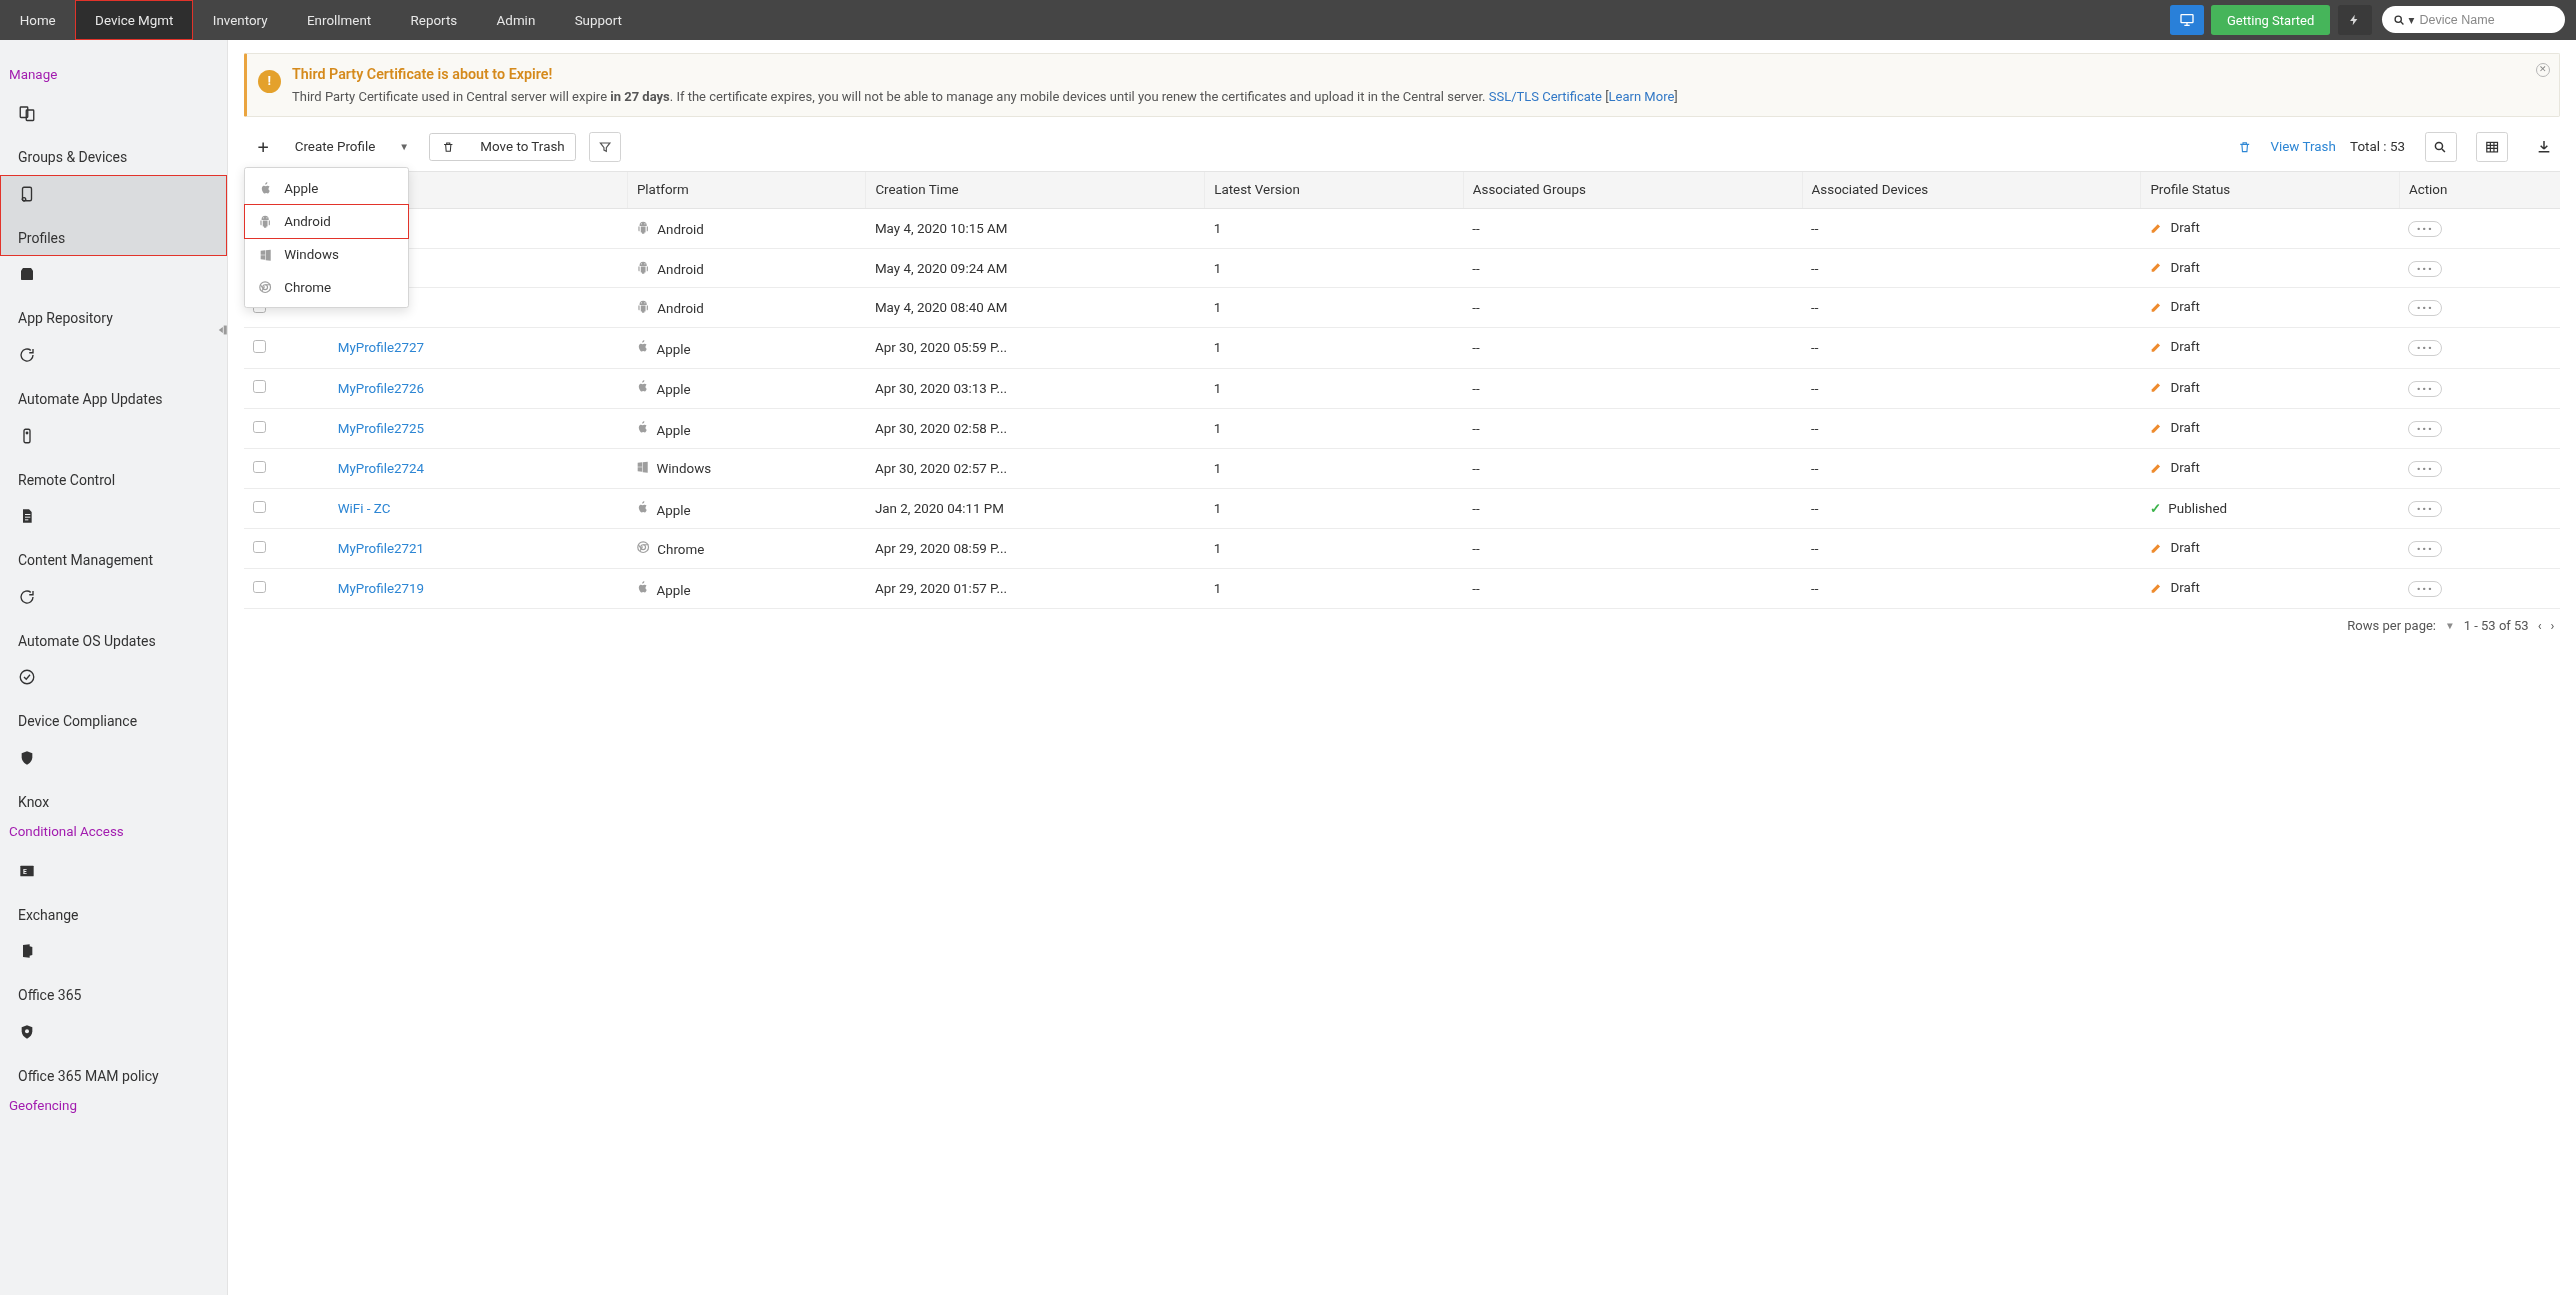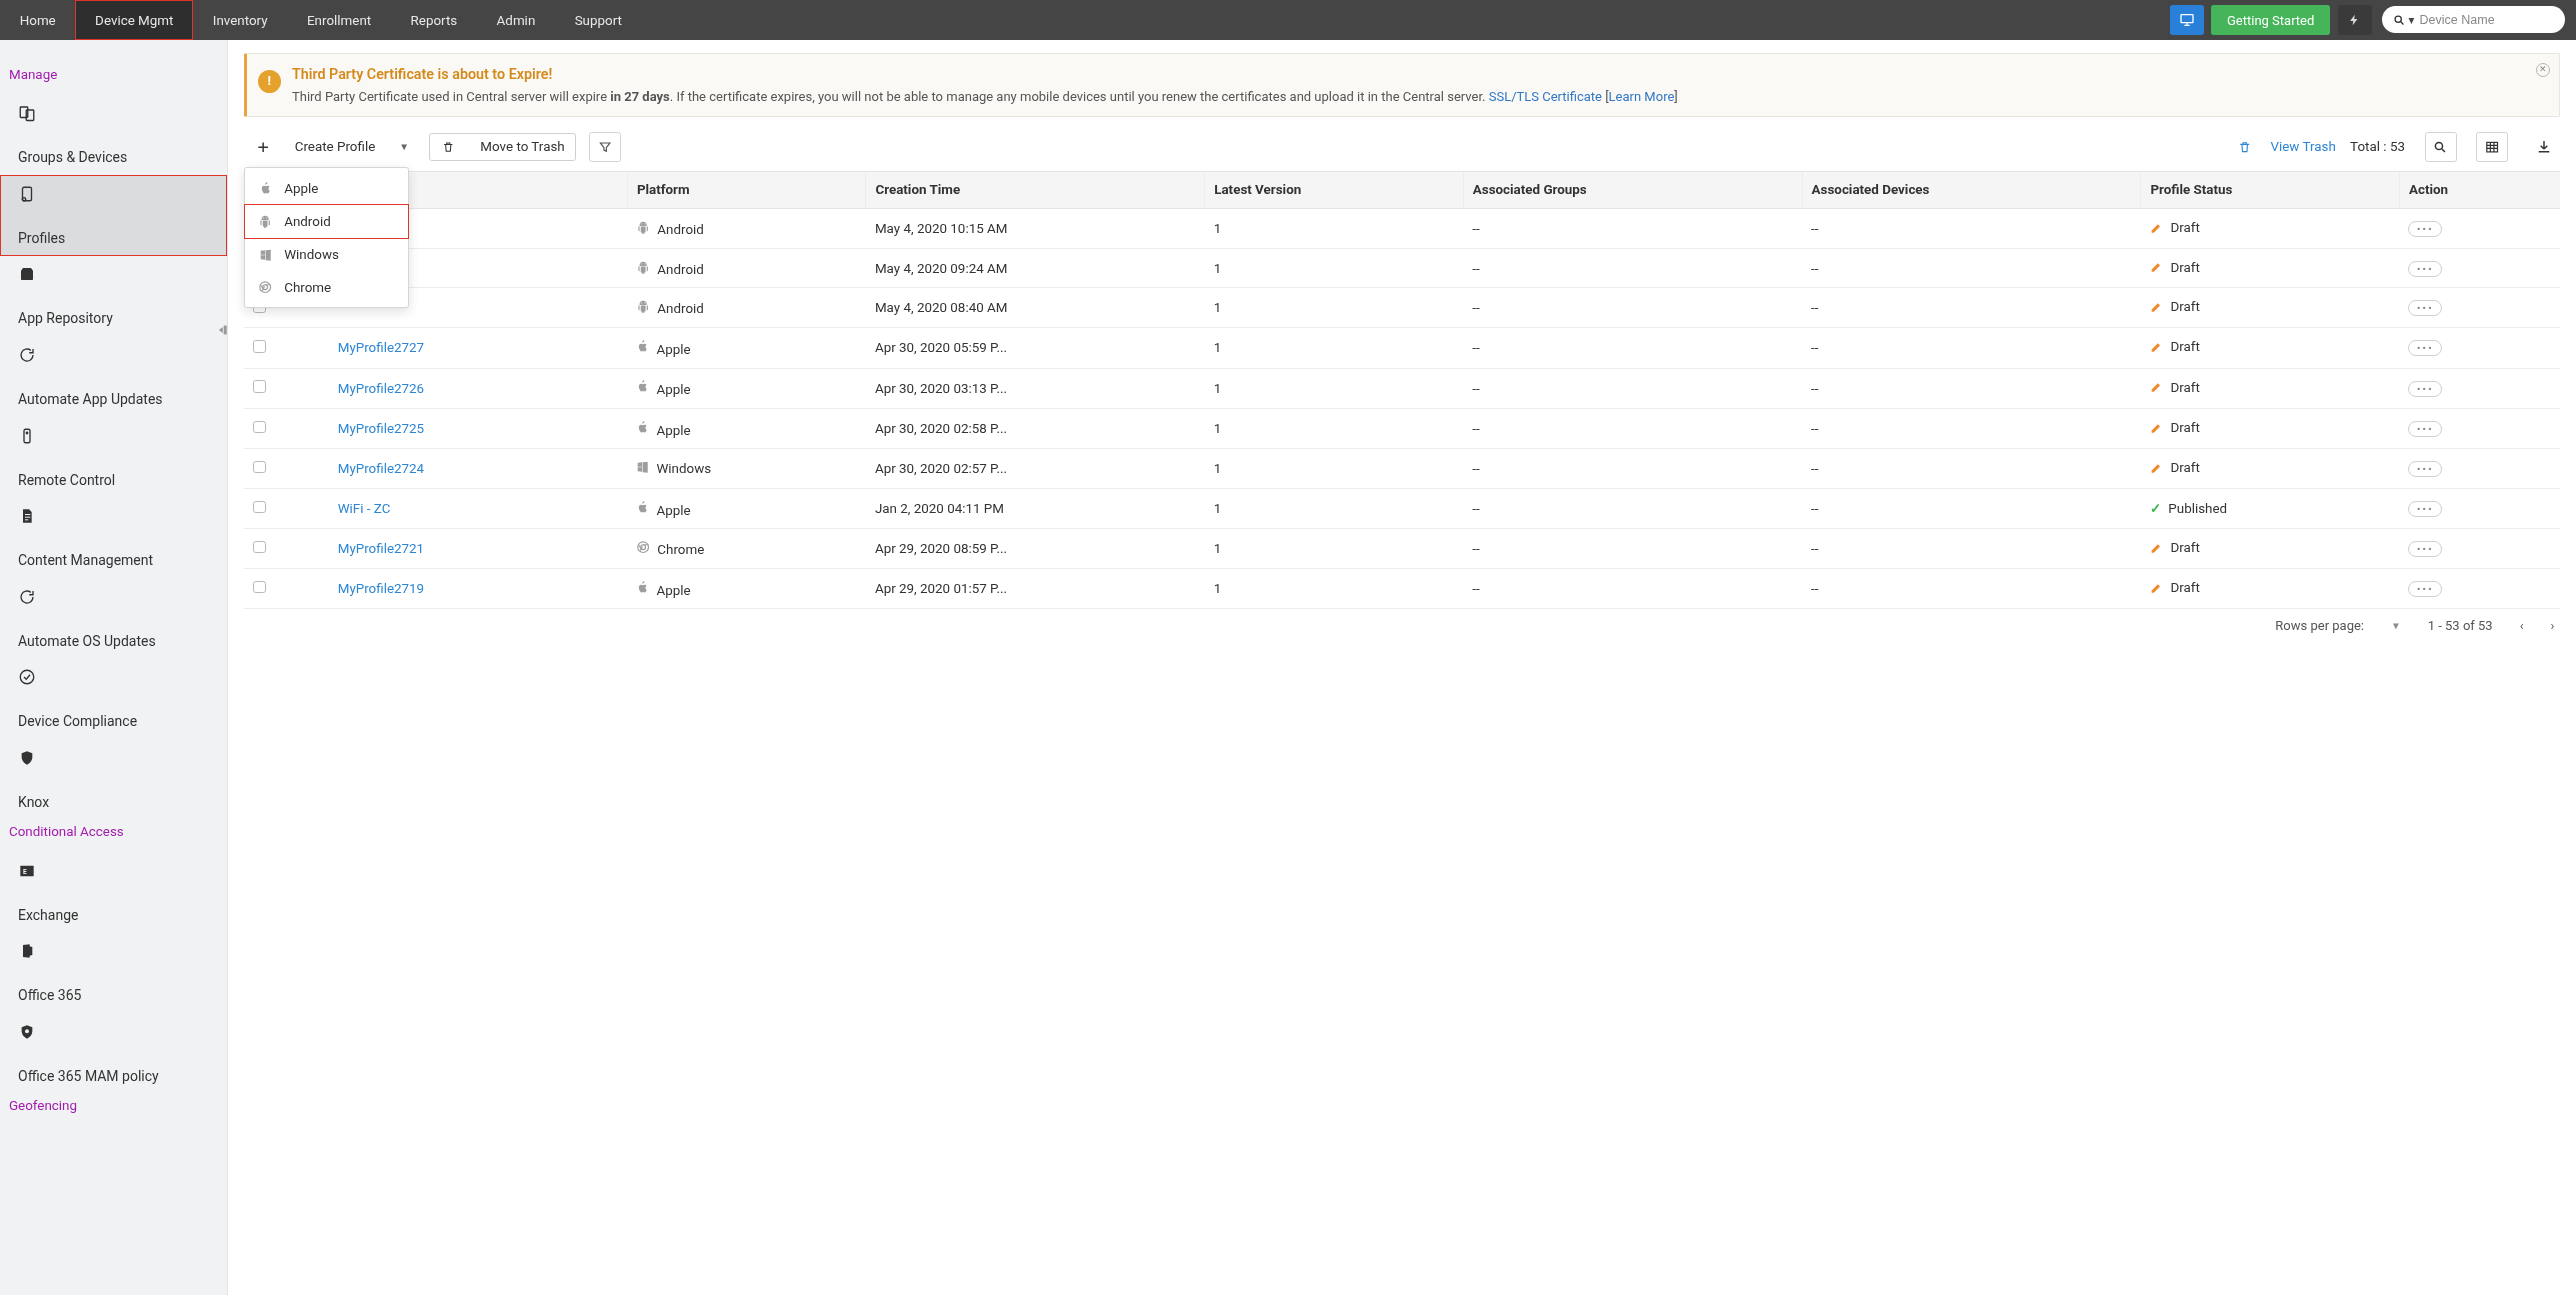--- a/index.html
+++ b/index.html
@@ -43,31 +43,31 @@
   .link-blue { color: #2d86d4; cursor: pointer; display: inline-flex; align-items: center; gap: 19px; }
   .sqbtn { width: 32px; height: 30px; border: 0.9px solid #d3d3d3; border-radius: 2.7px; display: flex; align-items: center; justify-content: center; margin-left: 5.4px; cursor: pointer; }
   
   .dropdown { position: absolute; left: 16px; top: 39px; width: 165px; background: #fff; border: 0.9px solid #d5d5d5; border-radius: 2.7px; box-shadow: 0 3.6px 10.7px rgba(0,0,0,0.12); padding: 3.6px 0; z-index: 20; }
   .dropdown .dd-item { display: flex; align-items: center; gap: 10.7px; padding: 9px 12.5px; font-size: 13.4px; cursor: pointer; }
   .dropdown .dd-item .dd-icon { width: 16px; color: #9a9a9a; display: flex; justify-content: center; }
   .dropdown .dd-item.hl-red { outline-offset: 0; }
   
   .table-wrap { margin: 0 16px 0 16px; border-top: 0.9px solid #e4e4e4; }
   table { width: 100%; border-collapse: collapse; font-size: 13.4px; }
-  thead th { text-align: left; font-weight: 700; background: #f5f5f5; padding: 10.7px 9px; border-bottom: 0.9px solid #e4e4e4; border-right: 0.9px solid #ececec; white-space: nowrap; }
+  thead th { text-align: left; font-weight: 400; background: #f5f5f5; padding: 10.7px 9px; border-bottom: 0.9px solid #e4e4e4; border-right: 0.9px solid #ececec; white-space: nowrap; }
   thead th:last-child { border-right: none; }
   tbody td { padding: 10.7px 9px; border-bottom: 0.9px solid #ececec; white-space: nowrap; overflow: hidden; text-overflow: ellipsis; }
   .chk { width: 12.5px; height: 12.5px; border: 0.9px solid #b8b8b8; border-radius: 2.7px; display: inline-block; }
   .pname { color: #2d86d4; cursor: pointer; }
   .statuscell { display: inline-flex; align-items: center; gap: 7.2px; }
   .draft-icon { color: #ee8b2e; }
   .pub-icon { color: #3cb34b; font-weight: 700; }
   .actiondots { border: 0.9px solid #cfcfcf; border-radius: 9.8px; padding: 0 7.2px; color: #8b8b8b; font-size: 11.6px; letter-spacing: 1.8px; cursor: pointer; line-height: 14.3px; }
   
-  .pager { display: flex; justify-content: flex-end; align-items: center; gap: 27px; padding: 9px 21.5px 12.5px 16px; font-size: 13px; color: #555; }
+  .pager { display: flex; justify-content: flex-end; align-items: center; gap: 9px; padding: 9px 21.5px 12.5px 16px; font-size: 13px; color: #555; }
   .pager .updown { color: #8c8c8c; font-size: 9.8px; }
   svg { display: block; }
   .plat-icon { color: #9e9e9e; display: inline-flex; align-items: center; }
 </style>
 </head>
 <body>
 
 <div class="topbar">
   <div id="topnav-items" style="display:flex;">
       <div class="navitem">Home</div>

